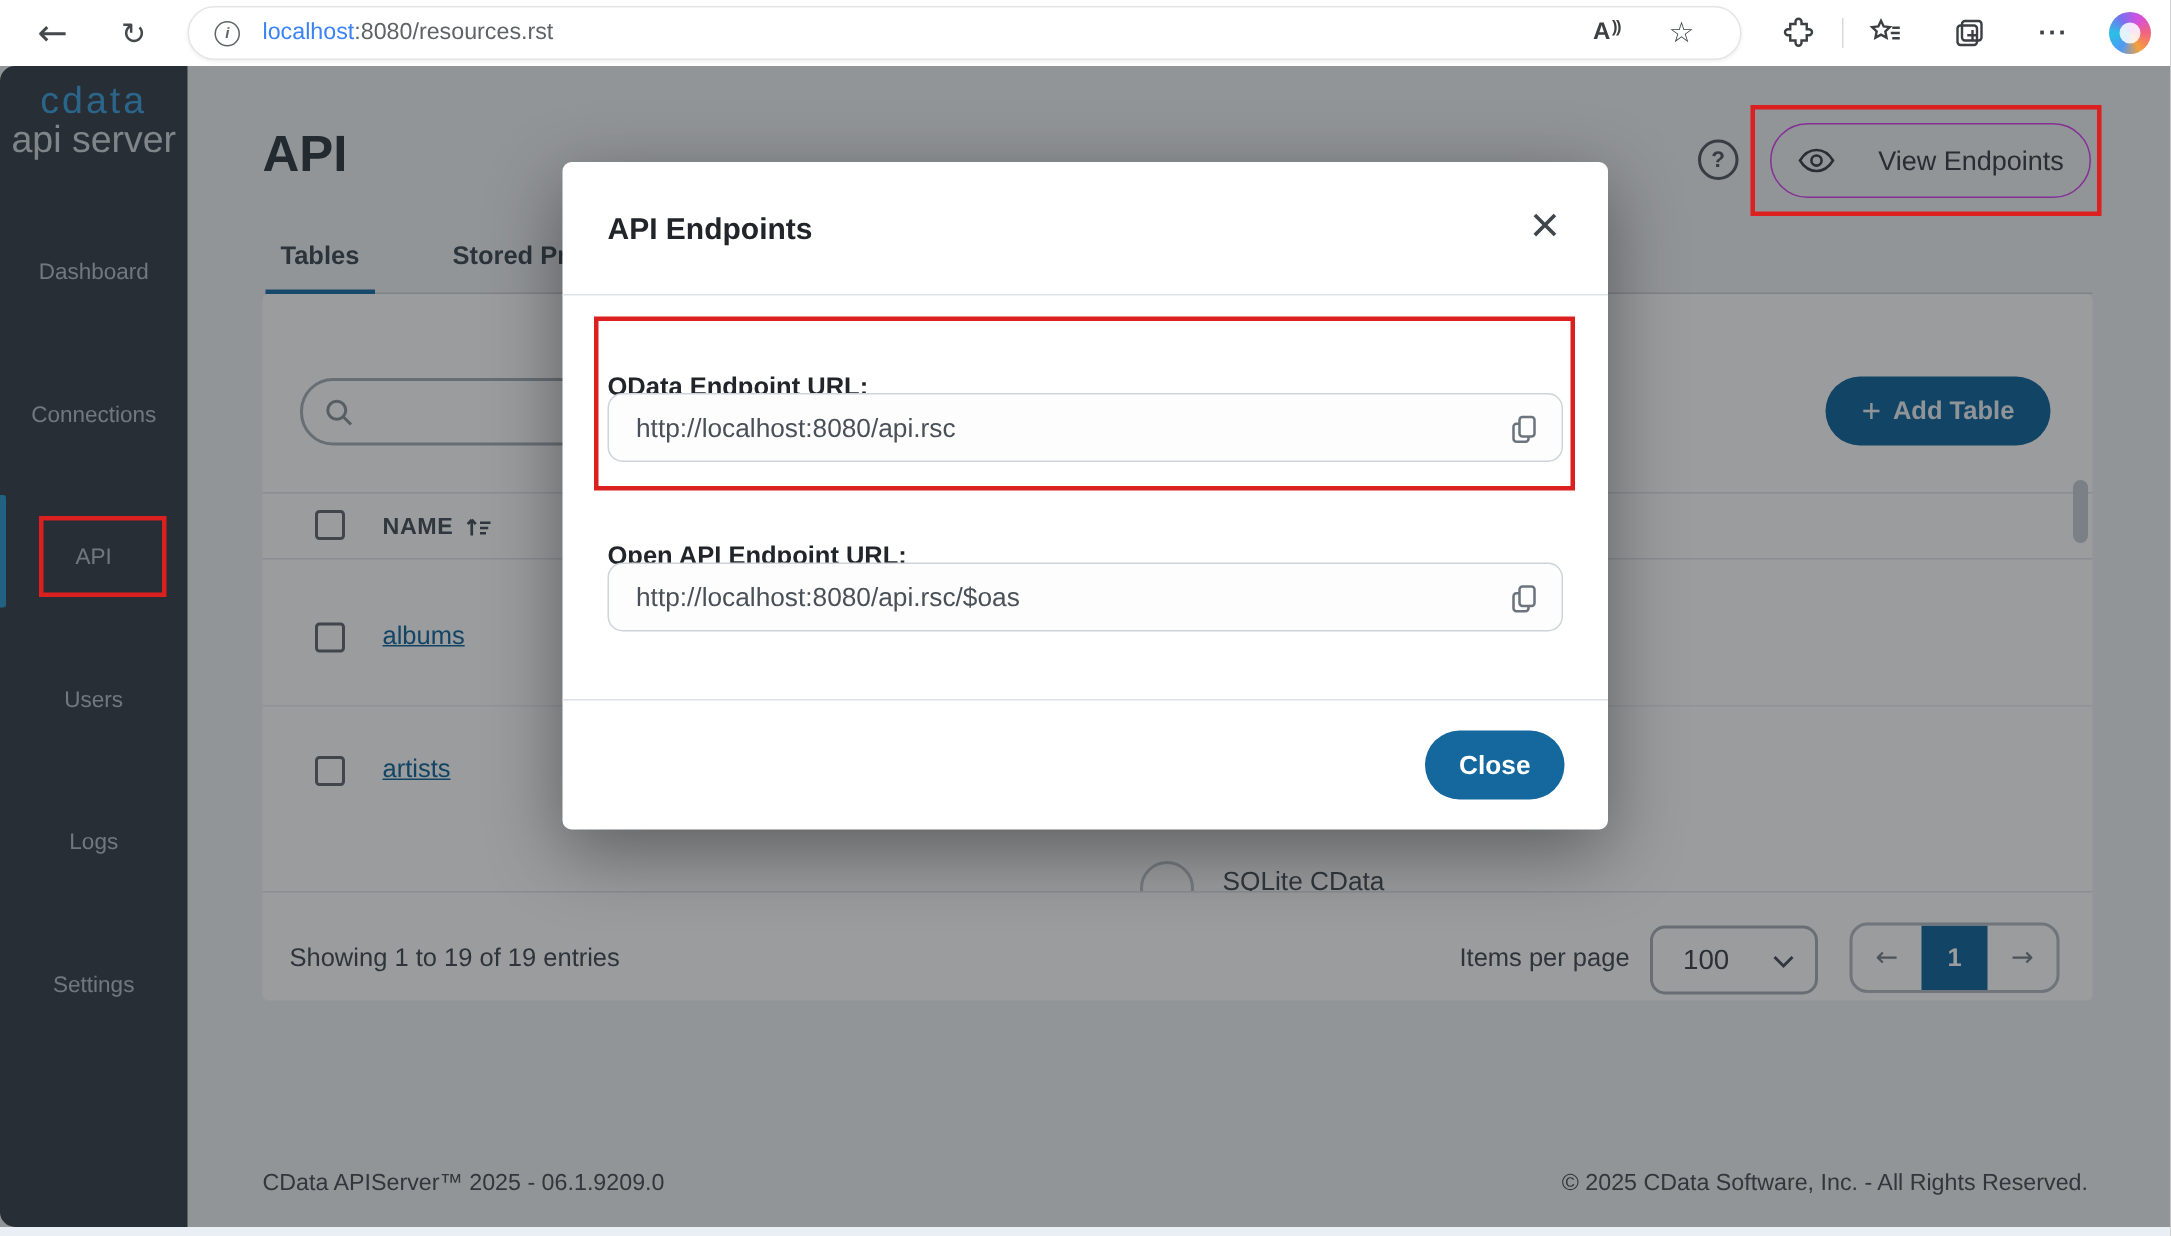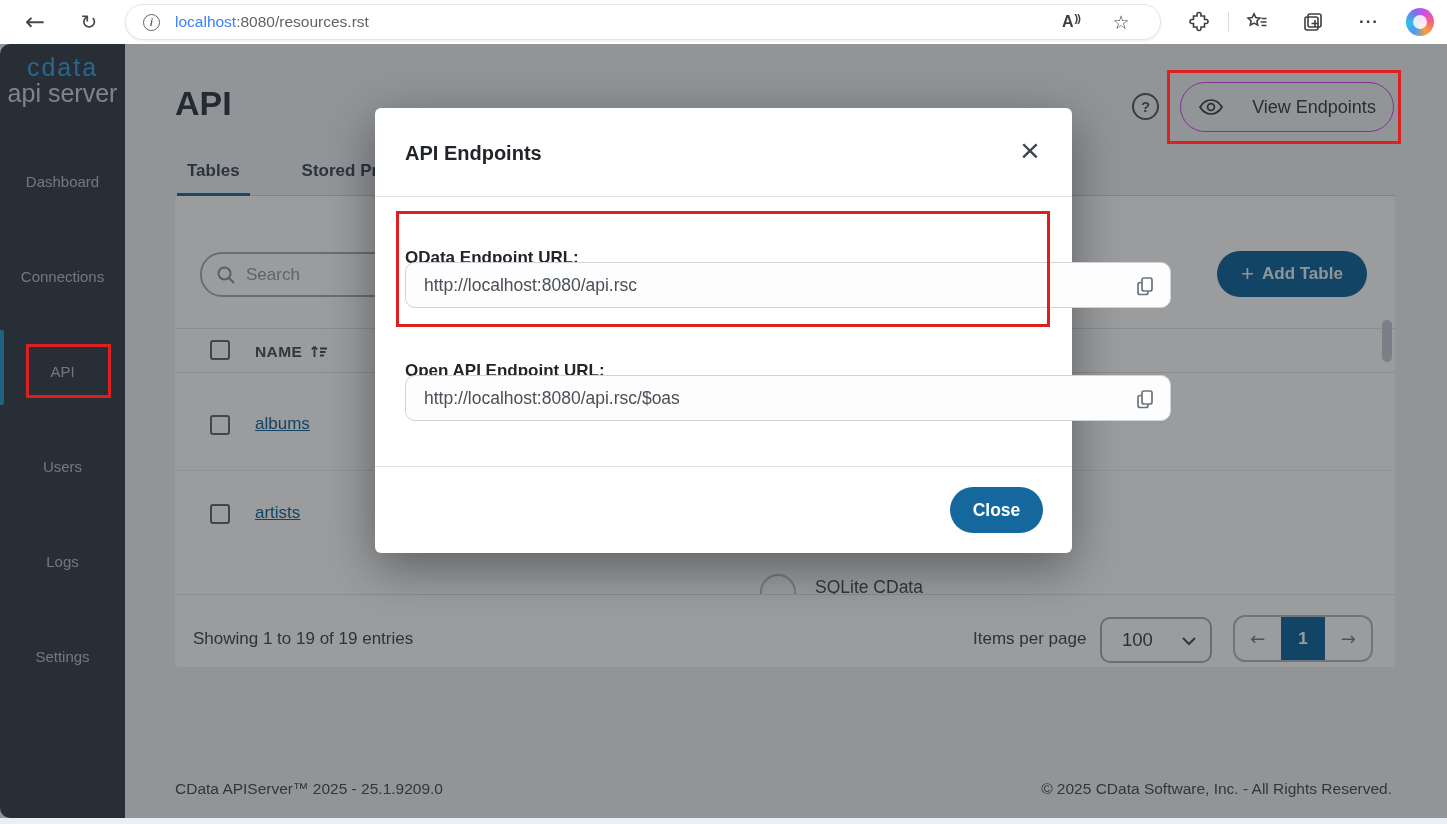--- a/index.html
+++ b/index.html
@@ -83,21 +83,21 @@
   .footer-left { position:absolute; left:175px; top:736px; font-size:15.5px; color:#4a5157; }
   .footer-right { position:absolute; right:55px; top:736px; font-size:15.5px; color:#4a5157; }
 
   
   .overlay { position:absolute; left:0; top:44px; width:1447px; height:774px; background:rgba(15,20,24,.42); z-index:50; }
   .modal { position:absolute; left:375px; top:108px; width:697px; height:445px; background:#fff; border-radius:6px; box-shadow:0 14px 50px rgba(0,0,0,.4); z-index:100; }
   .m-title { position:absolute; left:30px; top:34px; font-size:20px; font-weight:bold; color:#212529; }
   .m-close { position:absolute; right:24px; top:24px; width:36px; height:36px; font-size:34px; font-weight:300; color:#3f464c; display:flex; align-items:center; justify-content:center; cursor:pointer; line-height:1; }
   .m-div { position:absolute; left:0; width:697px; height:1px; background:#dee2e6; }
   .m-label { position:absolute; left:30px; font-size:17px; font-weight:bold; color:#212529;margin-top:16px; }
-  .m-input-wrap { position:absolute; left:30px; width:766px; height:46px; border:1px solid #ced4da; border-radius:10px; background:#fdfdfe; }
+  .m-input-wrap { position:absolute; left:30px; width:637px; height:46px; border:1px solid #ced4da; border-radius:10px; background:#fdfdfe; }
   .m-input { position:absolute; left:18px; top:1px; width:560px; height:42px; border:none; outline:none; background:transparent; font-size:17.5px; color:#495057; font-family:"Liberation Sans", sans-serif; }
   .copy-btn { position:absolute; right:12px; top:10px; width:26px; height:26px; display:flex; align-items:center; justify-content:center; cursor:pointer; background:none; border:none; }
   .copy-btn svg { stroke:#6c757d; fill:none; stroke-width:1.7; }
   .m-close-btn { position:absolute; left:575px; top:379px; width:93px; height:46px; background:#15689e; border:none; border-radius:23px; color:#fff; font-size:17.5px; font-weight:bold; cursor:pointer; font-family:"Liberation Sans", sans-serif; }
 
   
   .redbox { position:absolute; border:3px solid #dc1f1f; z-index:150; pointer-events:none; }
   .rb1 { left:1167px; top:70px; width:234px; height:74px; }
   .rb2 { left:26px; top:344px; width:85px; height:54px; }
   .rb3 { left:396px; top:211px; width:654px; height:116px; }
@@ -177,21 +177,20 @@
       <div class="tab active">Tables</div>
       <div class="tab">Stored Procedures</div>
     </div>
 
     <div class="card">
       <div class="search-box">
         <svg width="20" height="20" viewBox="0 0 20 20">
             <circle cx="8.5" cy="8.5" r="6"></circle>
             <path d="M13 13l5 5"></path>
           </svg>
-        <input class="search-input" type="text" placeholder="Search" style="">
       </div>
       <button class="add-table">
         <span class="plus">+</span>
         <span>Add Table</span>
       </button>
 
       <div class="thead">
         <div class="checkbox" style="left:35px; top:11px;"></div>
         <div class="name-header">
           <span>NAME</span>
@@ -230,21 +229,21 @@
             <path d="M2 2l6 6 6-6"></path>
           </svg>
       </div>
       <div class="pager">
         <div class="pg-btn">←</div>
         <div class="pg-cur">1</div>
         <div class="pg-btn">→</div>
       </div>
     </div>
 
-    <div class="footer-left">CData APIServer™ 2025 - 25.1.9209.0</div>
+    <div class="footer-left">CData APIServer™ 2025 - 06.1.9209.0</div>
     <div class="footer-right">© 2025 CData Software, Inc. - All Rights Reserved.</div>
   </div>
 
   <div class="overlay"></div>
 
   <div class="modal">
     <div class="m-title">API Endpoints</div>
     <div class="m-close">×</div>
     <div class="m-div" style="top:88px;"></div>
 

